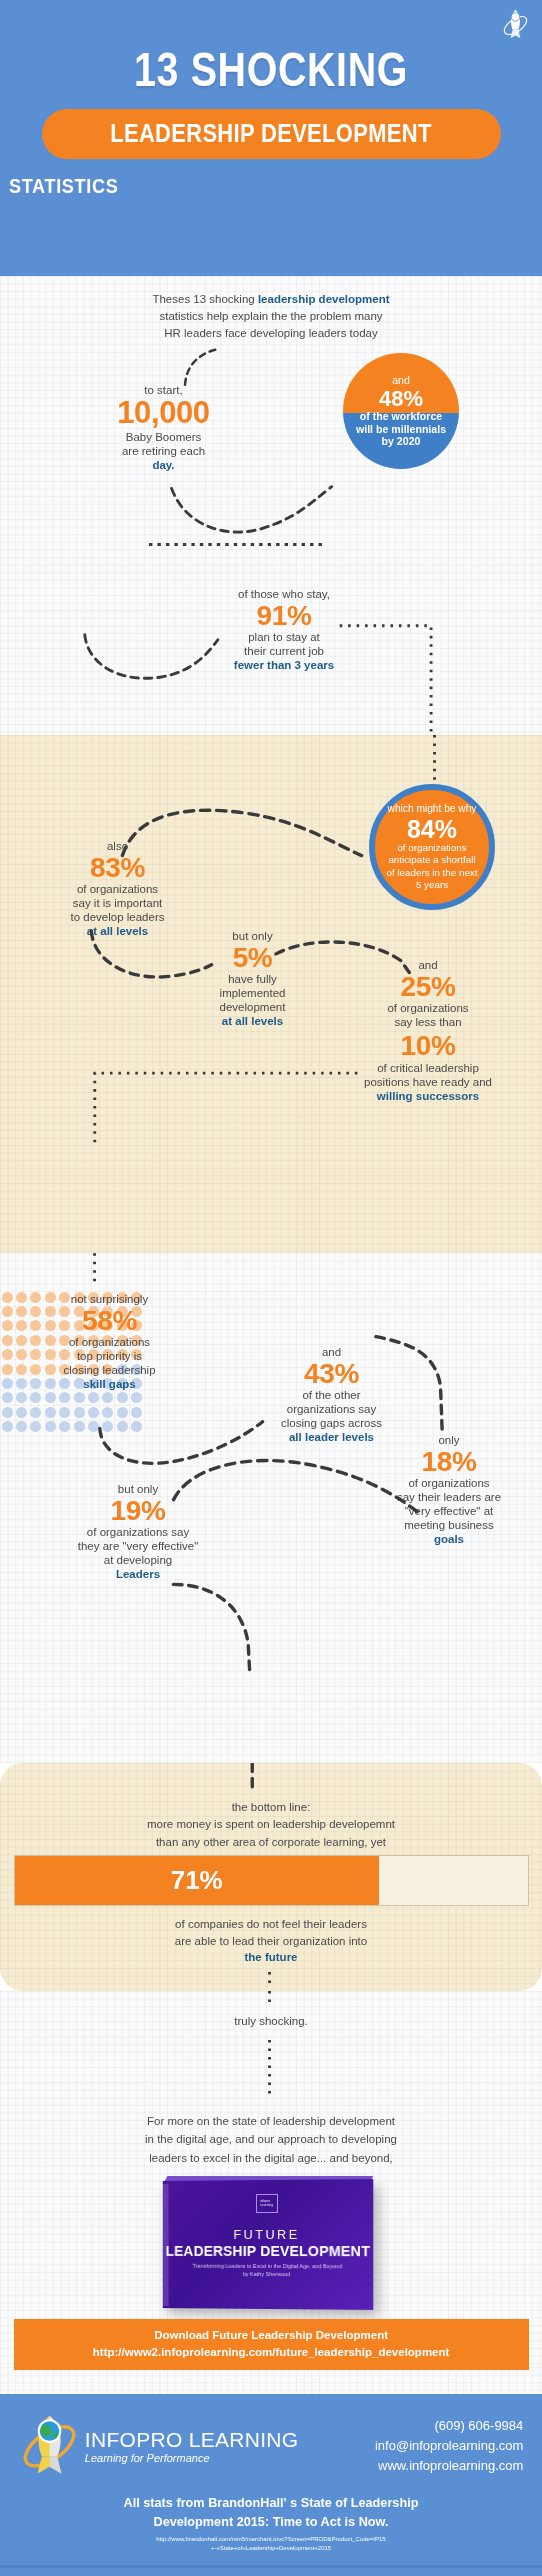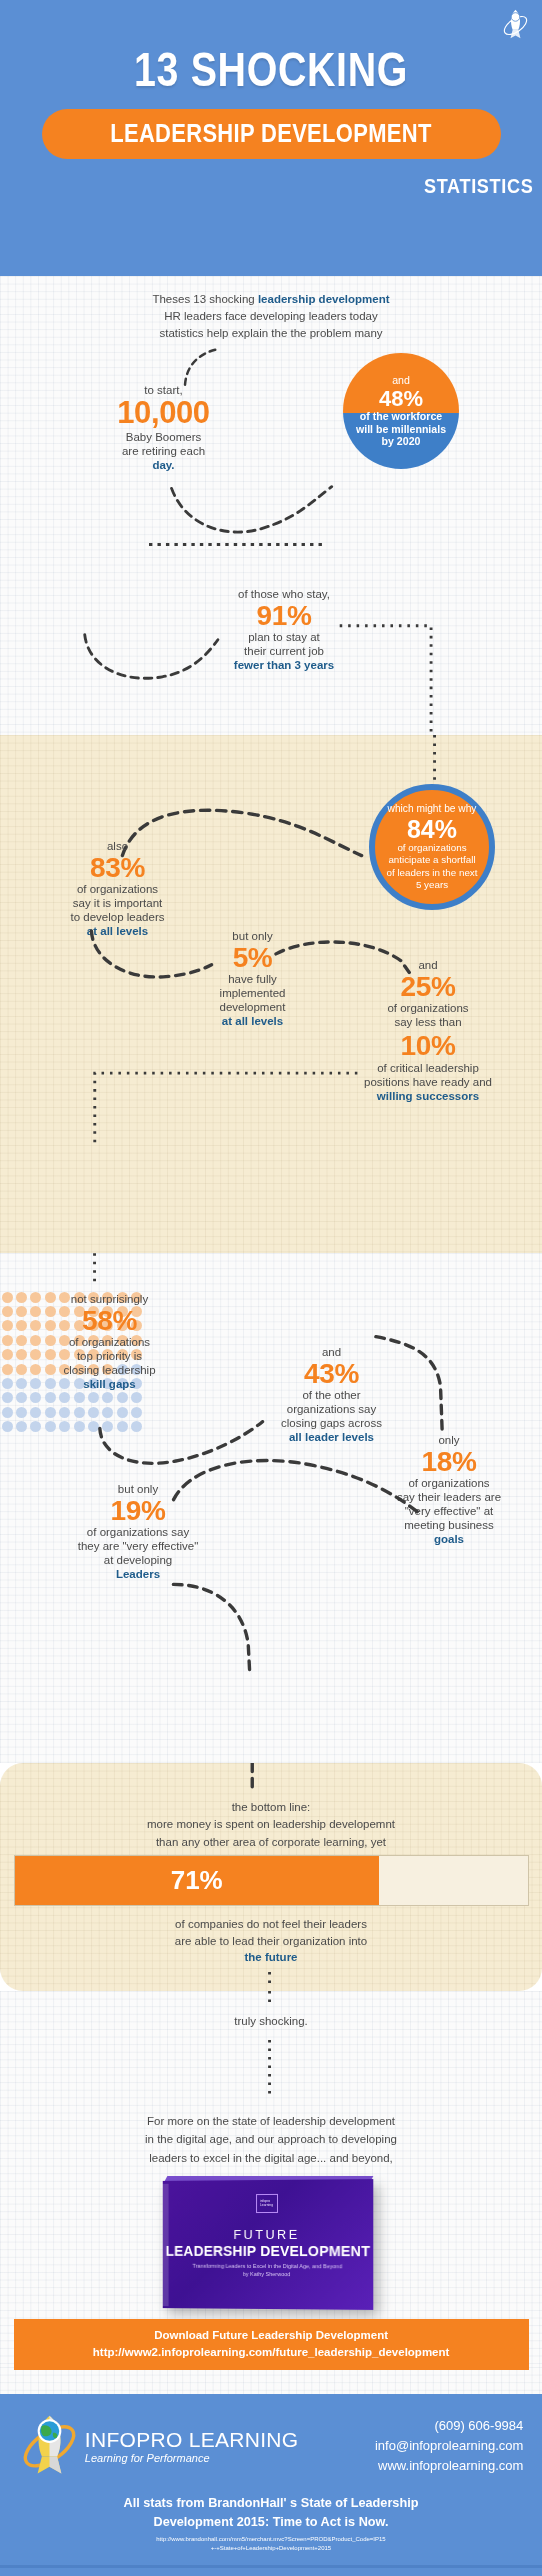--- a/index.html
+++ b/index.html
@@ -45,21 +45,21 @@
   }
   .h-pill span {
     color: #ffffff;
     font-size: 25.5px;
     font-weight: bold;
     letter-spacing: 0.4px;
     display: inline-block;
     transform: scaleX(0.86);
   }
   .h-sub {
-    text-align: right;
+    text-align: left;
     color: #ffffff;
     font-size: 21px;
     font-weight: bold;
     letter-spacing: 0.8px;
     margin-top: 15.3px;
     display: block;
   }
   .h-sub span { display:inline-block; transform: scaleX(0.86); }
 
   
@@ -247,22 +247,22 @@
     <div class="h-pill">
       <span>LEADERSHIP DEVELOPMENT</span>
     </div>
     <div class="h-sub"><span>STATISTICS</span></div>
   </div>
 
   <div class="section grid-white" style="height:459px;">
 
     <div class="intro">
       <div><span>Theses 13 shocking </span><span class="hl">leadership development</span></div>
+      <div>statistics help explain the the problem many</div>
       <div>HR leaders face developing leaders today</div>
-      <div>statistics help explain the the problem many</div>
     </div>
 
     <svg style="position:absolute;left:178px;top:70px;" width="51" height="42" viewBox="0 0 60 50">
       <path d="M8 46 C10 20 28 8 46 4" fill="none" stroke="#3a3a3a" stroke-width="3" stroke-dasharray="7 6" stroke-linecap="round"></path>
     </svg>
 
     <div class="tb ctr" style="left:100px; top:107px; width:127px;">
       <span class="lbl">to start,</span>
       <span class="big xl" style="font-size:31px;">10,000</span>
       <span class="body">Baby Boomers</span>

